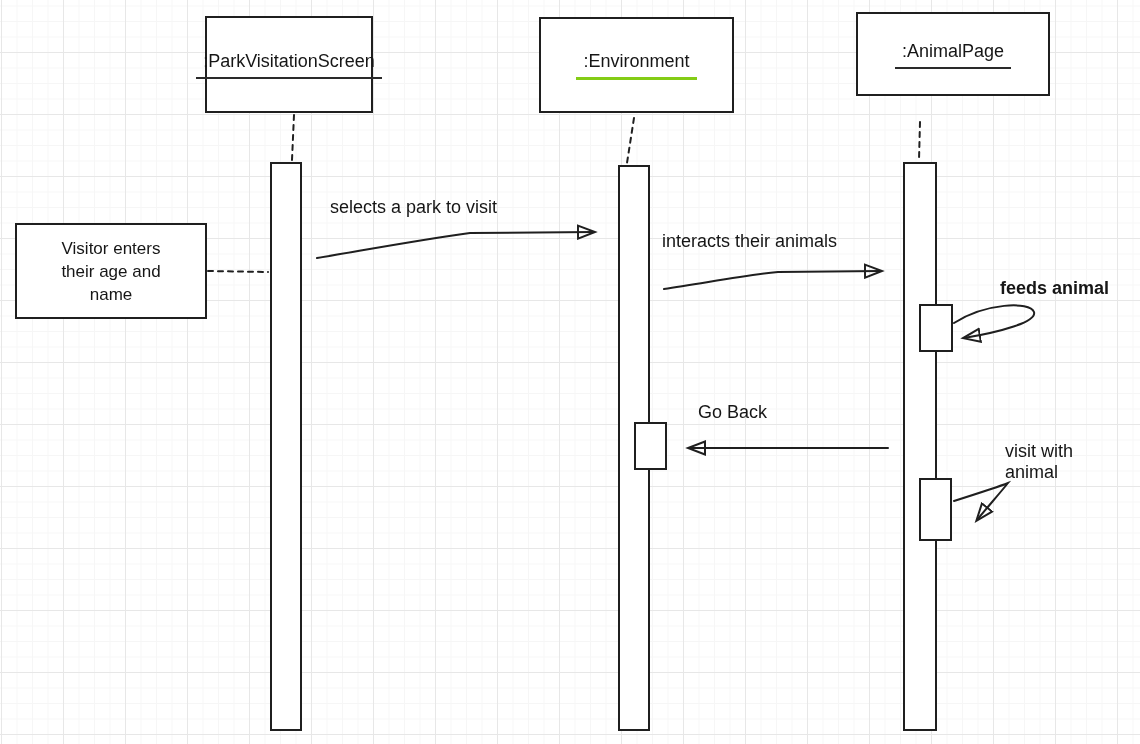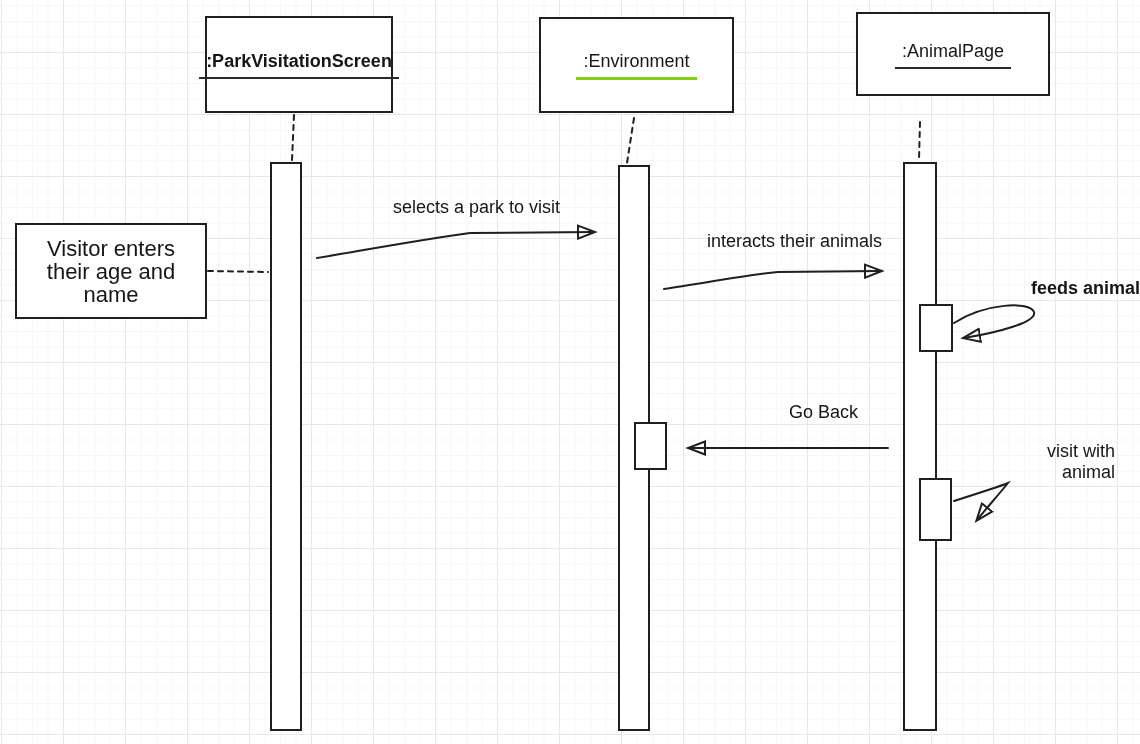--- a/index.html
+++ b/index.html
@@ -50,46 +50,46 @@
     left: 15px; top: 223px; width: 192px; height: 96px;
     background: #ffffff;
     border: 2px solid #1f1f1f;
     display: flex;
     align-items: center;
     justify-content: center;
   }
   .note-text {
     width: 134px;
     text-align: center;
-    font-size: 22px;
+    font-size: 17px;
     line-height: 23px;
   }
 
   .overlay {
     position: absolute;
     left: 0; top: 0;
     width: 1140px; height: 744px;
     pointer-events: none;
   }
   .overlay path { fill: none; stroke: #1f1f1f; stroke-width: 2; stroke-linecap: round; }
   .overlay path.dash { stroke-dasharray: 5 5; }
 
   .msg-label {
     position: absolute;
     font-size: 18px;
     line-height: 21px;
-    text-align: right;
+    text-align: left;
   }
   #lbl-selects   { left: 330px;  top: 197px; width: 230px; }
   #lbl-interacts { left: 662px;  top: 231px; width: 220px; }
   #lbl-feeds     { left: 1000px; top: 278px; width: 140px; font-weight: bold; }
   #lbl-goback    { left: 698px;  top: 402px; width: 160px; }
   #lbl-play      { left: 1005px; top: 441px; width: 110px; }
 
-  #box1 { left: 205px; top: 16px; width: 188px; height: 97px; font-weight: bold; }
+  #box1 { left: 205px; top: 16px; width: 168px; height: 97px; }
   #box2 { left: 539px; top: 17px; width: 195px; height: 96px; }
   #box3 { left: 856px; top: 12px; width: 194px; height: 84px; }
 
   #bar1 { left: 270px; top: 162px; width: 32px; height: 569px; }
   #bar2 { left: 618px; top: 165px; width: 32px; height: 566px; }
   #bar3 { left: 903px; top: 162px; width: 34px; height: 569px; }
 
   #rect-goback { left: 634px; top: 422px; width: 33px; height: 48px; }
   #rect-feeds  { left: 919px; top: 304px; width: 34px; height: 48px; }
   #rect-play   { left: 919px; top: 478px; width: 33px; height: 63px; }

